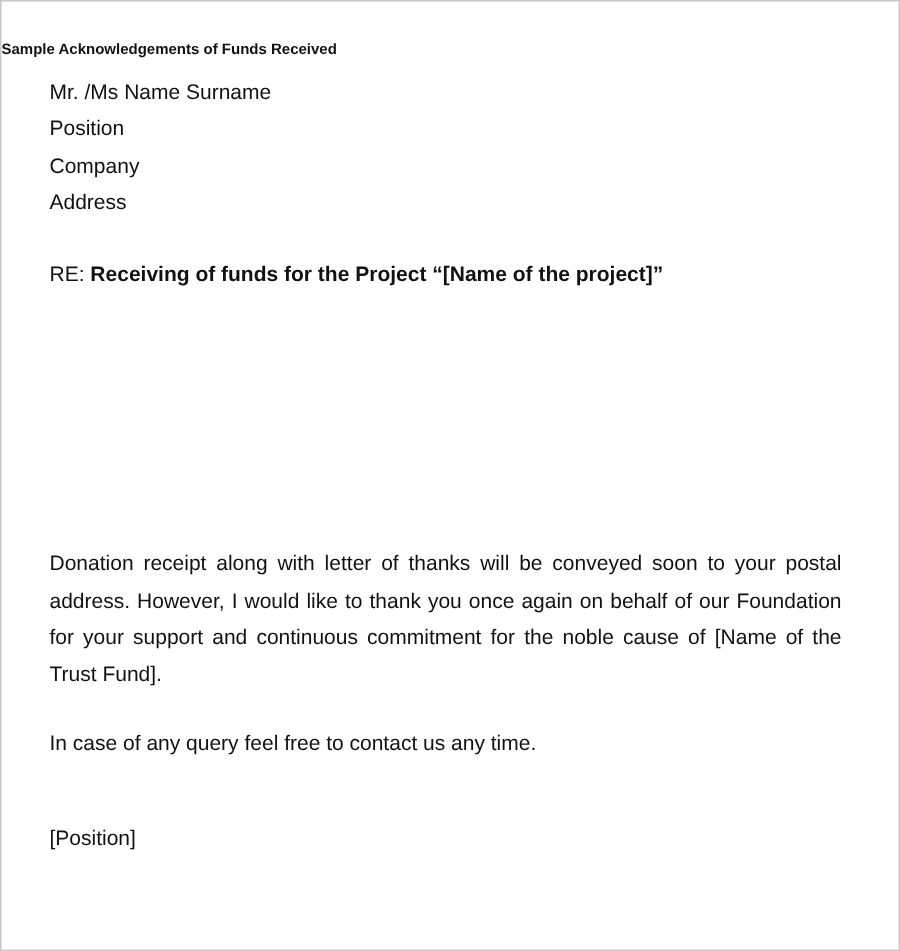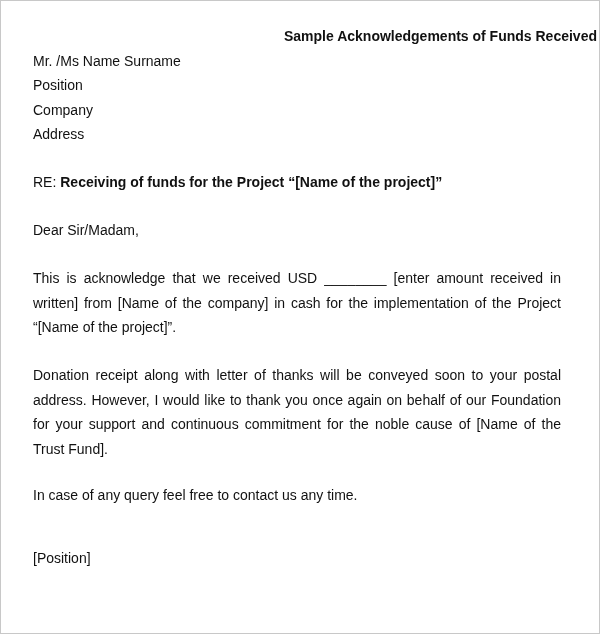--- a/index.html
+++ b/index.html
@@ -8,21 +8,21 @@
     position: relative;
     width: 598px; height: 632px;
     border: 1px solid #c8c8c8;
     background: #ffffff;
     font-family: "Liberation Sans", sans-serif;
     color: #111111;
     font-size: 14px;
   }
   .title {
     position: absolute; top: 27px; left: 0; width: 596px;
-    text-align: right; font-weight: bold; font-size: 14px;
+    text-align: left; font-weight: bold; font-size: 10px;
   }
   .line { position: absolute; left: 32px; white-space: nowrap; }
   .para {
     position: absolute; left: 32px; width: 528px;
     text-align: justify; line-height: 24.5px;
   }
   .para .l { display: block; text-align: justify; text-align-last: justify; height: 24.5px; }
   .para .l.last { text-align-last: left; }
   b { font-weight: bold; text-align: center; }
 </style>
@@ -34,27 +34,21 @@
 
   <div class="line" style="top:52px">Mr. /Ms Name Surname</div>
   <div class="line" style="top:76px">Position</div>
   <div class="line" style="top:101px">Company</div>
   <div class="line" style="top:125px">Address</div>
 
   <div class="line" style="top:173px">
     <span>RE: </span><b>Receiving of funds for the Project “[Name of the project]”</b>
   </div>
 
-  <div class="line" style="top:221px">Dear Sir/Madam,</div>
 
-  <div class="para" style="top:265px">
-    <span class="l">This is acknowledge that we received USD ________ [enter amount received in</span>
-    <span class="l">written] from [Name of the company] in cash for the implementation of the Project</span>
-    <span class="l last">“[Name of the project]”.</span>
-  </div>
 
   <div class="para" style="top:362px">
     <span class="l">Donation receipt along with letter of thanks will be conveyed soon to your postal</span>
     <span class="l">address. However, I would like to thank you once again on behalf of our Foundation</span>
     <span class="l">for your support and continuous commitment for the noble cause of [Name of the</span>
     <span class="l last">Trust Fund].</span>
   </div>
 
   <div class="line" style="top:486px">In case of any query feel free to contact us any time.</div>
 

